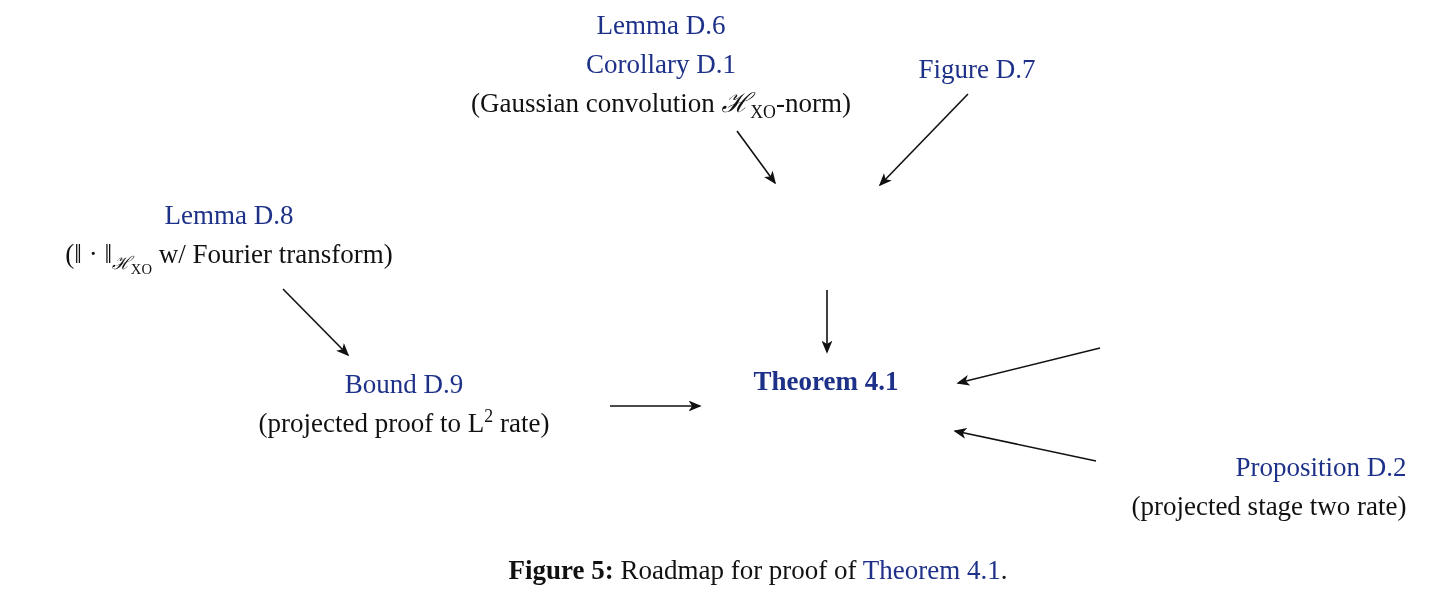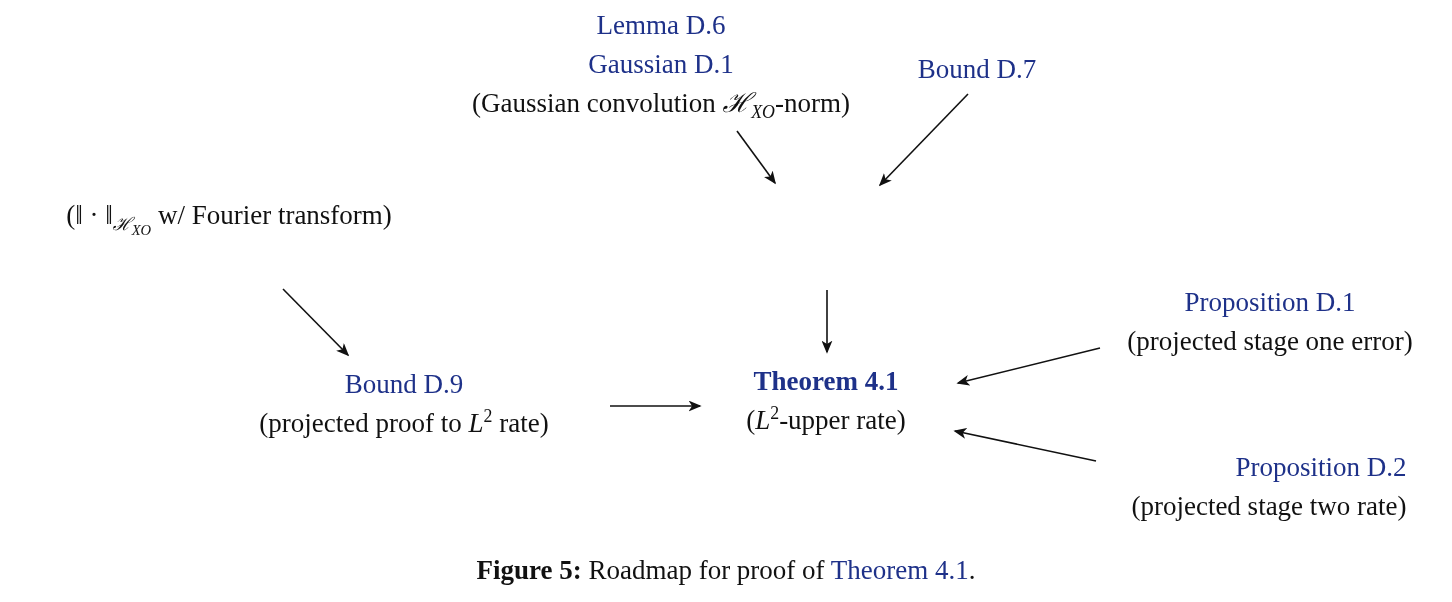--- a/index.html
+++ b/index.html
@@ -23,26 +23,26 @@
   .node {
     position: absolute;
     transform: translateX(-50%);
     text-align: center;
     font-size: 27px;
     line-height: 39px;
     white-space: nowrap;
   }
   .link { color: var(--link, #1e3189); cursor: pointer; }
   .bold { font-weight: bold; }
-  .mi { font-style: italic; }
+  .mi { }
   .scr { font-style: italic; }
   sub { font-size: 66%; line-height: 0; }
   sub sub { font-size: 82%; }
   sup { font-size: 66%; line-height: 0; }
-  .caption { font-size: 27px; }
+  .caption { font-size: 27px; margin-left: 32px; }
   line { stroke: var(--arrow, #111111); stroke-width: 1.6; }
 </style>
 </head>
 <body>
 
 <div class="canvas">
 
   <svg class="arrows" width="1452" height="602" viewBox="0 0 1452 602">
     <defs>
       <marker id="ah" viewBox="0 0 12 10" refX="10.5" refY="5" markerWidth="13" markerHeight="11" markerUnits="userSpaceOnUse" orient="auto">
@@ -53,49 +53,45 @@
     <line x1="968" y1="94" x2="880" y2="185" marker-end="url(#ah)"></line>
     <line x1="283" y1="289" x2="348" y2="355" marker-end="url(#ah)"></line>
     <line x1="827" y1="290" x2="827" y2="352" marker-end="url(#ah)"></line>
     <line x1="610" y1="406" x2="700" y2="406" marker-end="url(#ah)"></line>
     <line x1="1100" y1="348" x2="958" y2="383" marker-end="url(#ah)"></line>
     <line x1="1096" y1="461" x2="955" y2="431" marker-end="url(#ah)"></line>
   </svg>
 
   <div class="node" style="left:661px; top:6px;">
     <div class="link">Lemma D.6</div>
-    <div class="link">Gaussian D.1</div>
+    <div class="link">Corollary D.1</div>
     <div><span>(Gaussian convolution </span><span class="scr">ℋ</span><sub class="mi">XO</sub><span>-norm)</span></div>
   </div>
 
   <div class="node" style="left:977px; top:50px;">
-    <div class="link">Bound D.7</div>
+    <div class="link">Figure D.7</div>
   </div>
 
   <div class="node" style="left:801px; top:196px;">
   </div>
 
   <div class="node" style="left:229px; top:196px;">
+    <div class="link">Lemma D.8</div>
     <div><span>(‖ · ‖</span><sub><span class="scr">ℋ</span><sub class="mi">XO</sub></sub><span> w/ Fourier transform)</span></div>
   </div>
 
   <div class="node" style="left:404px; top:365px;">
     <div class="link">Bound D.9</div>
     <div><span>(projected proof to </span><span class="mi">L</span><sup>2</sup><span> rate)</span></div>
   </div>
 
   <div class="node" style="left:826px; top:362px;">
     <div class="link bold">Theorem 4.1</div>
-    <div><span>(</span><span class="mi">L</span><sup>2</sup><span>-upper rate)</span></div>
   </div>
 
-  <div class="node" style="left:1270px; top:283px;">
-    <div class="link">Proposition D.1</div>
-    <div>(projected stage one error)</div>
-  </div>
 
   <div class="node" style="left:1269px; top:448px;text-align:right;">
     <div class="link">Proposition D.2</div>
     <div>(projected stage two rate)</div>
   </div>
 
   <div class="node caption" style="left:726px; top:551px;"><span class="bold">Figure 5:</span><span> Roadmap for proof of </span><span class="link">Theorem 4.1</span><span>.</span></div>
 
 </div>
 

